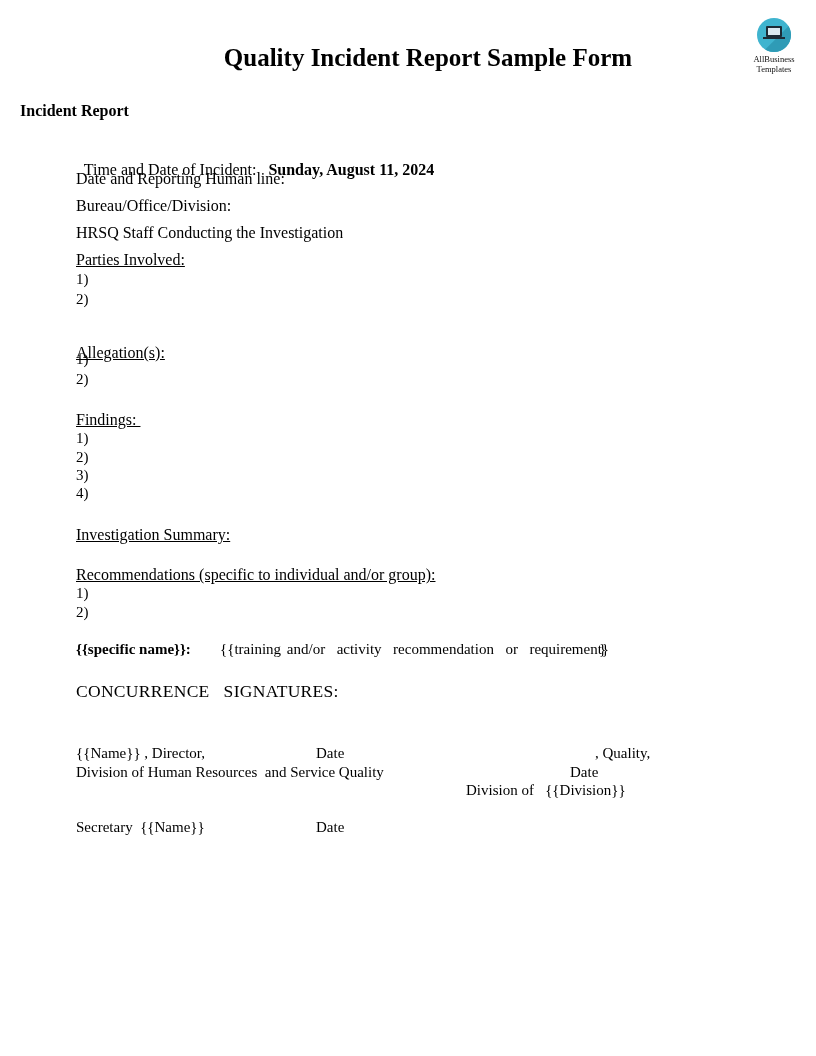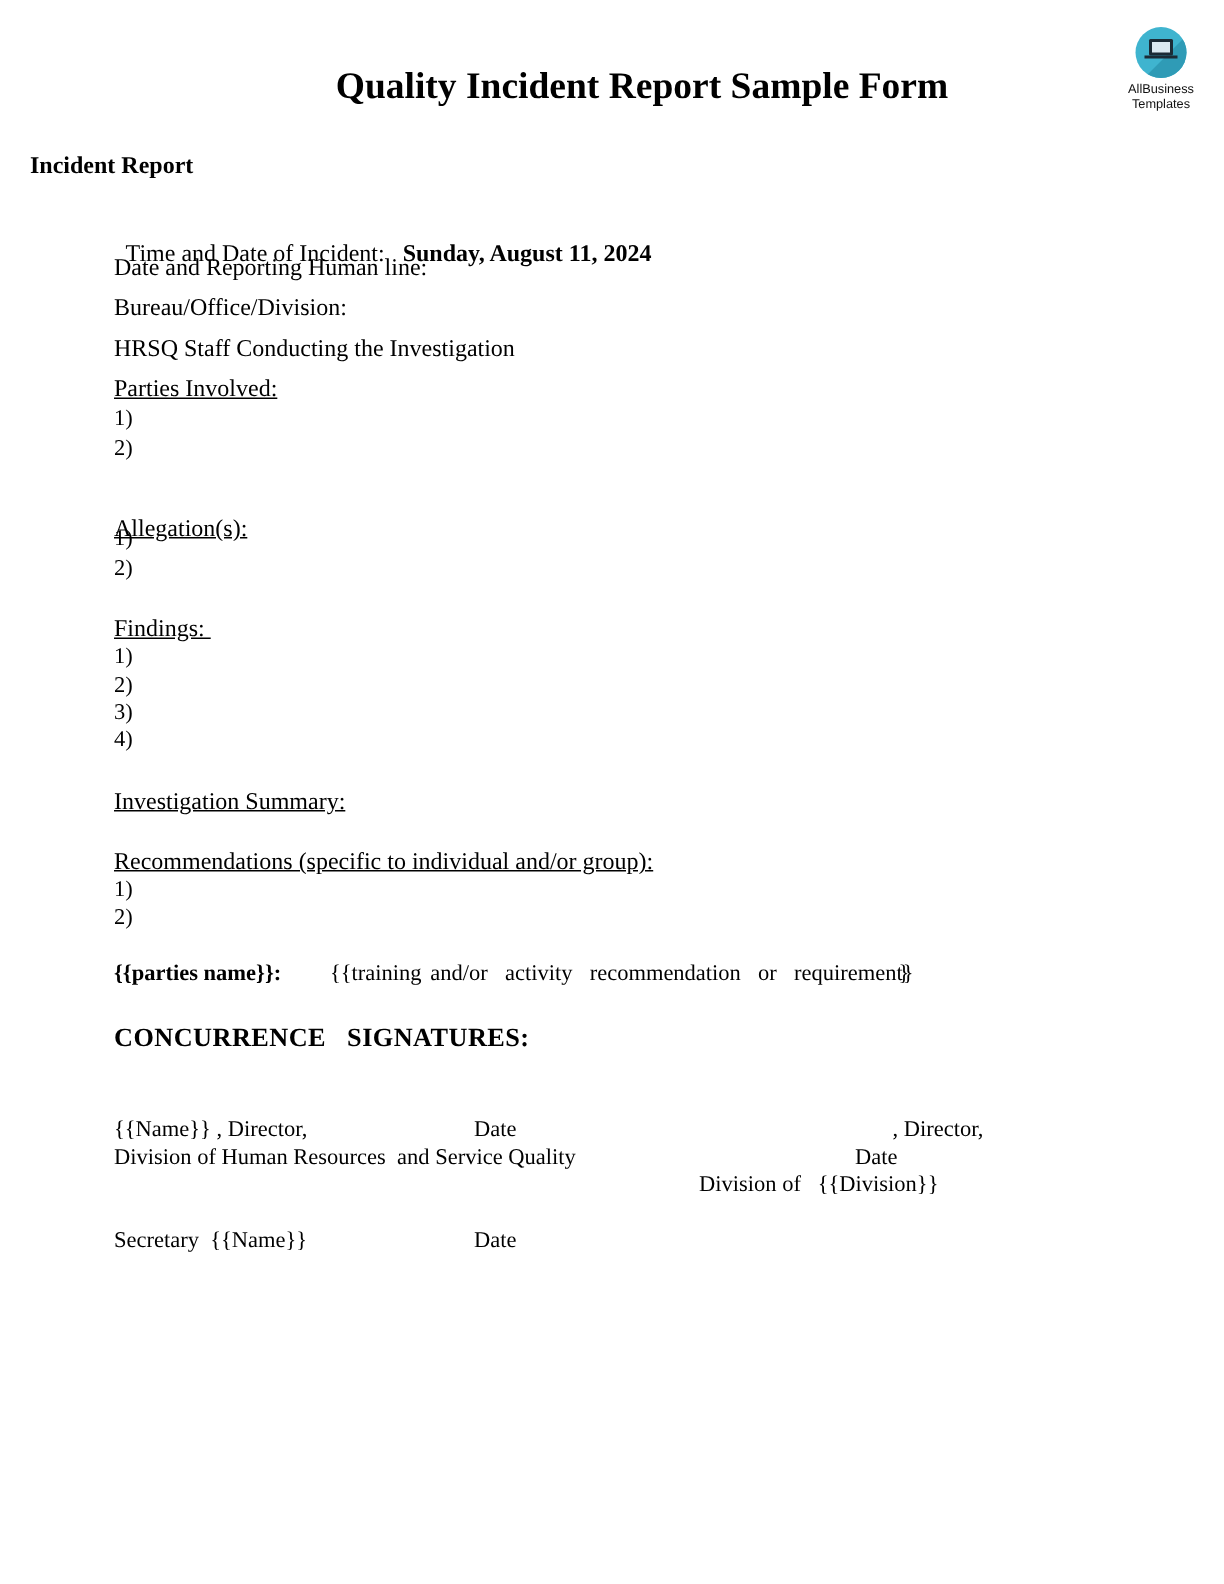--- a/index.html
+++ b/index.html
@@ -7,42 +7,42 @@
       width: 816px; height: 1056px; position: relative; overflow: hidden;
       font-family: "Liberation Serif", "DejaVu Serif", serif; color: #000;
     }
     .abs { position: absolute; white-space: pre; margin-left: 20px; }
     .title { left: 0; width: 816px; top: 44px; text-align: center; font-size: 25px; font-weight: bold; }
     .subtitle { left: 0; width: 816px; top: 102px; text-align: left; font-size: 16px; font-weight: bold; }
     .line { left: 56px; font-size: 16px; }
     .u { text-decoration: underline; }
     .b { font-weight: bold; }
     .small { font-size: 15px; }
-    .concur { left: 56px; top: 681px; font-size: 17.5px; font-weight: bold; letter-spacing: 0.3px; }
+    .concur { left: 56px; top: 681px; font-size: 17.5px; font-weight: normal; letter-spacing: 0.3px; }
 
     .logo { position: absolute; left: 745px; top: 18px; width: 58px; text-align: center; }
     .logo-circle {
       width: 34px; height: 34px; border-radius: 50%; background: #3fb4cf;
       margin: 0 auto; position: relative; overflow: hidden;
     }
     .logo-circle::after {
       content: ""; position: absolute; left: 14px; top: 14px; width: 40px; height: 40px;
       background: #2f9bb6; transform: rotate(45deg);
     }
     .laptop-screen {
       position: absolute; left: 9px; top: 8px; width: 16px; height: 11px;
       background: #1c2b36; border-radius: 1px; z-index: 2;
     }
     .laptop-screen::after {
       content: ""; position: absolute; left: 2px; top: 2px; width: 12px; height: 7px; background: #dbe9f1;
     }
     .laptop-base {
       position: absolute; left: 6px; top: 19px; width: 22px; height: 2px; background: #1c2b36; z-index: 2;
     }
-    .logo-text { font-family: Liberation Sans, sans-serif; font-size: 8.5px; line-height: 10px; color: #111; margin-top: 2px; }
+    .logo-text { font-family: Liberation Serif, serif; font-size: 8.5px; line-height: 10px; color: #111; margin-top: 2px; }
   </style>
 </head>
 <body>
 
 <div class="logo">
   <div class="logo-circle">
     <div class="laptop-screen"></div>
     <div class="laptop-base"></div>
   </div>
   <div class="logo-text">AllBusiness</div>
@@ -72,27 +72,27 @@
 <div class="abs line small" style="top:449px">2)</div>
 <div class="abs line small" style="top:467px">3)</div>
 <div class="abs line small" style="top:485px">4)</div>
 
 <div class="abs line u" style="top:526px">Investigation Summary:</div>
 
 <div class="abs line u" style="top:566px">Recommendations (specific to individual and/or group):</div>
 <div class="abs line small" style="top:585px">1)</div>
 <div class="abs line small" style="top:604px">2)</div>
 
-<div class="abs line small b" style="top:641px">{{parties name}}:</div>
+<div class="abs line small b" style="top:641px">{{specific name}}:</div>
 <div class="abs small" style="left:200px; top:641px; word-spacing:2px">{{training and/or  activity  recommendation  or  requirement}</div>
 <div class="abs small" style="left:579px; top:641px">}</div>
 
 <div class="abs concur">CONCURRENCE   SIGNATURES:</div>
 
 <div class="abs small" style="left:56px; top:745px">{{Name}} , Director,</div>
 <div class="abs small" style="left:296px; top:745px">Date</div>
-<div class="abs small" style="left:575px; top:745px">, Director,</div>
+<div class="abs small" style="left:575px; top:745px">, Quality,</div>
 <div class="abs small" style="left:56px; top:764px">Division of Human Resources  and Service Quality</div>
 <div class="abs small" style="left:550px; top:764px">Date</div>
 <div class="abs small" style="left:446px; top:782px">Division of   {{Division}}</div>
 
 <div class="abs small" style="left:56px; top:819px">Secretary  {{Name}}</div>
 <div class="abs small" style="left:296px; top:819px">Date</div>
 
 </body></html>

